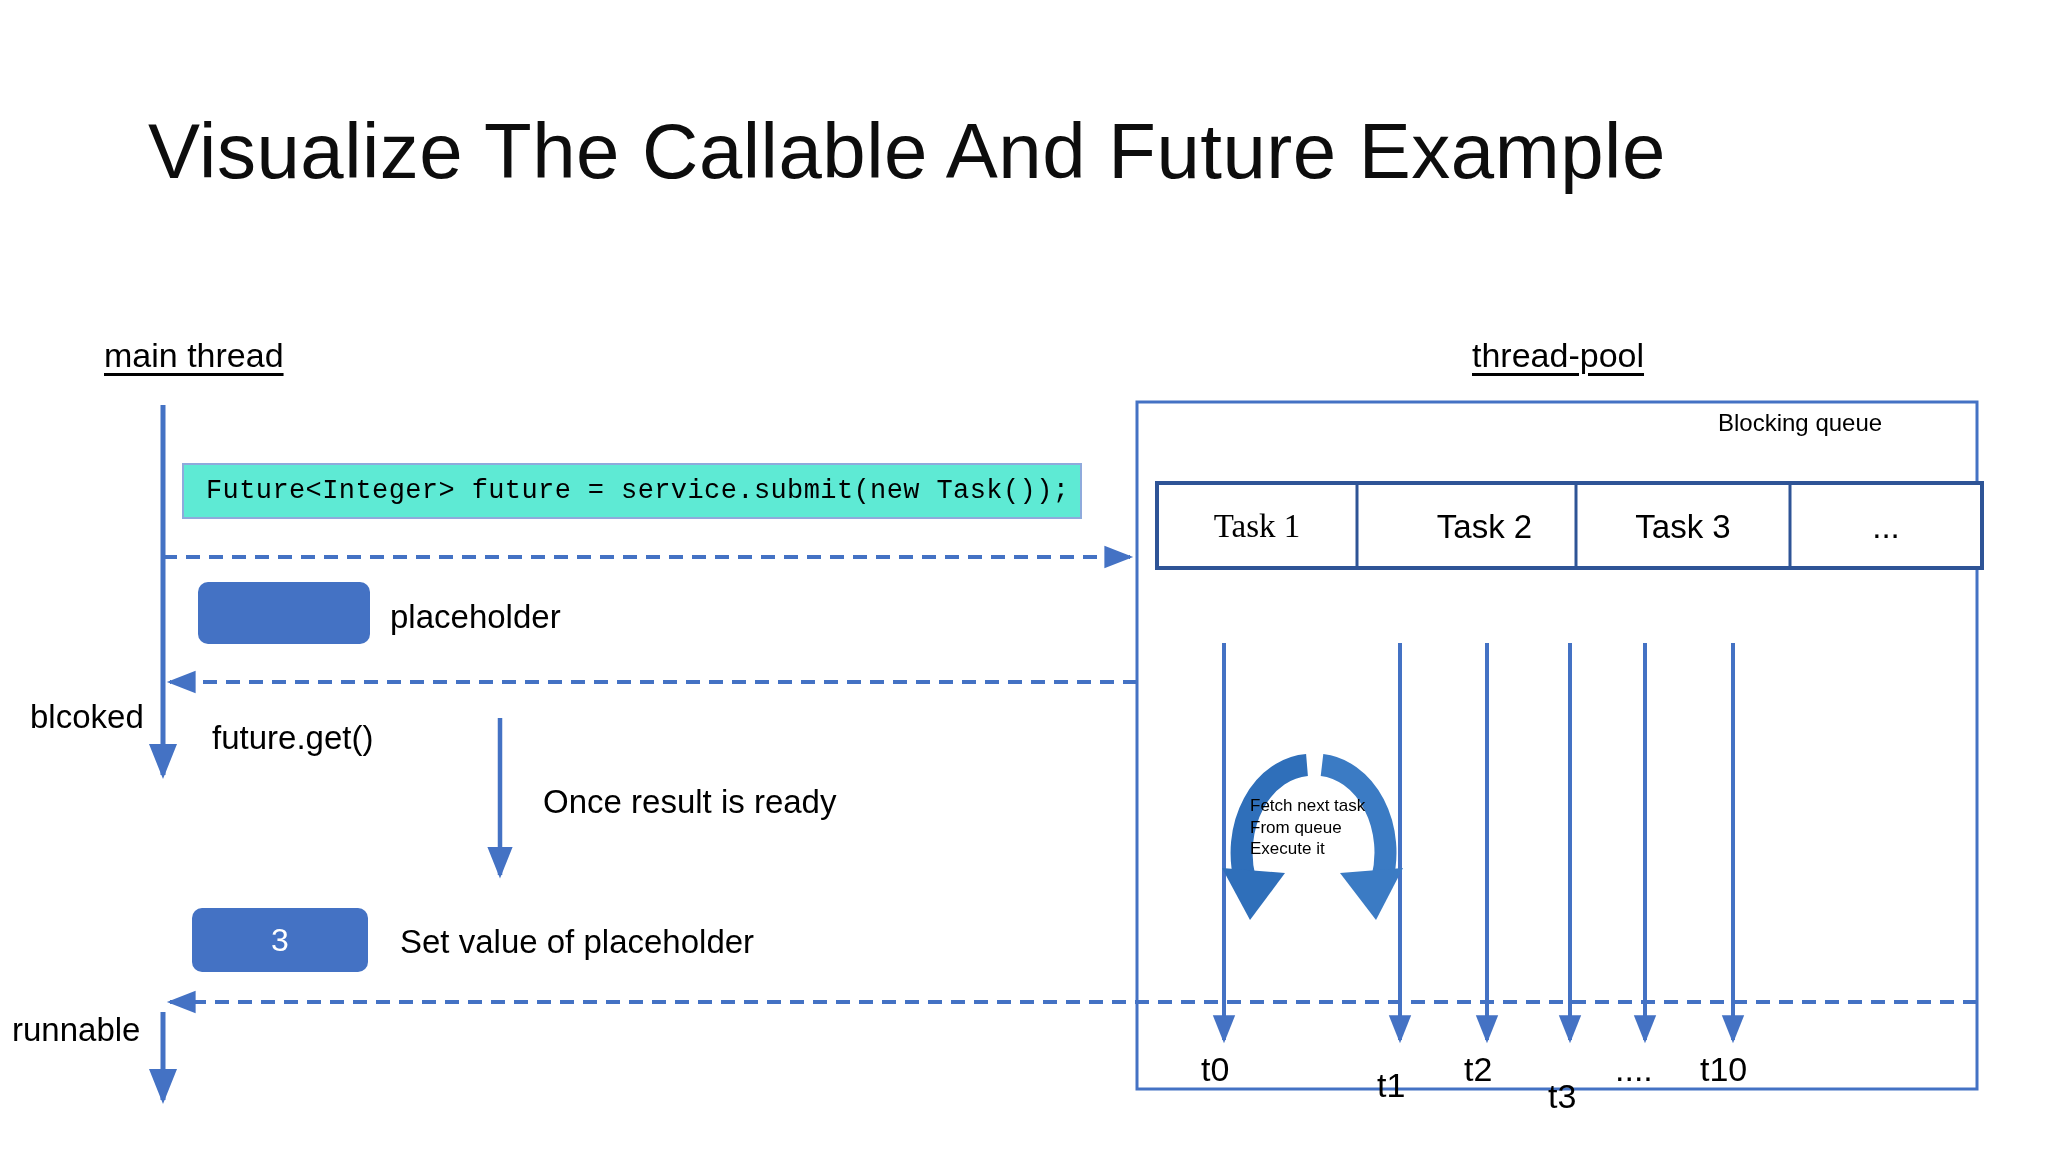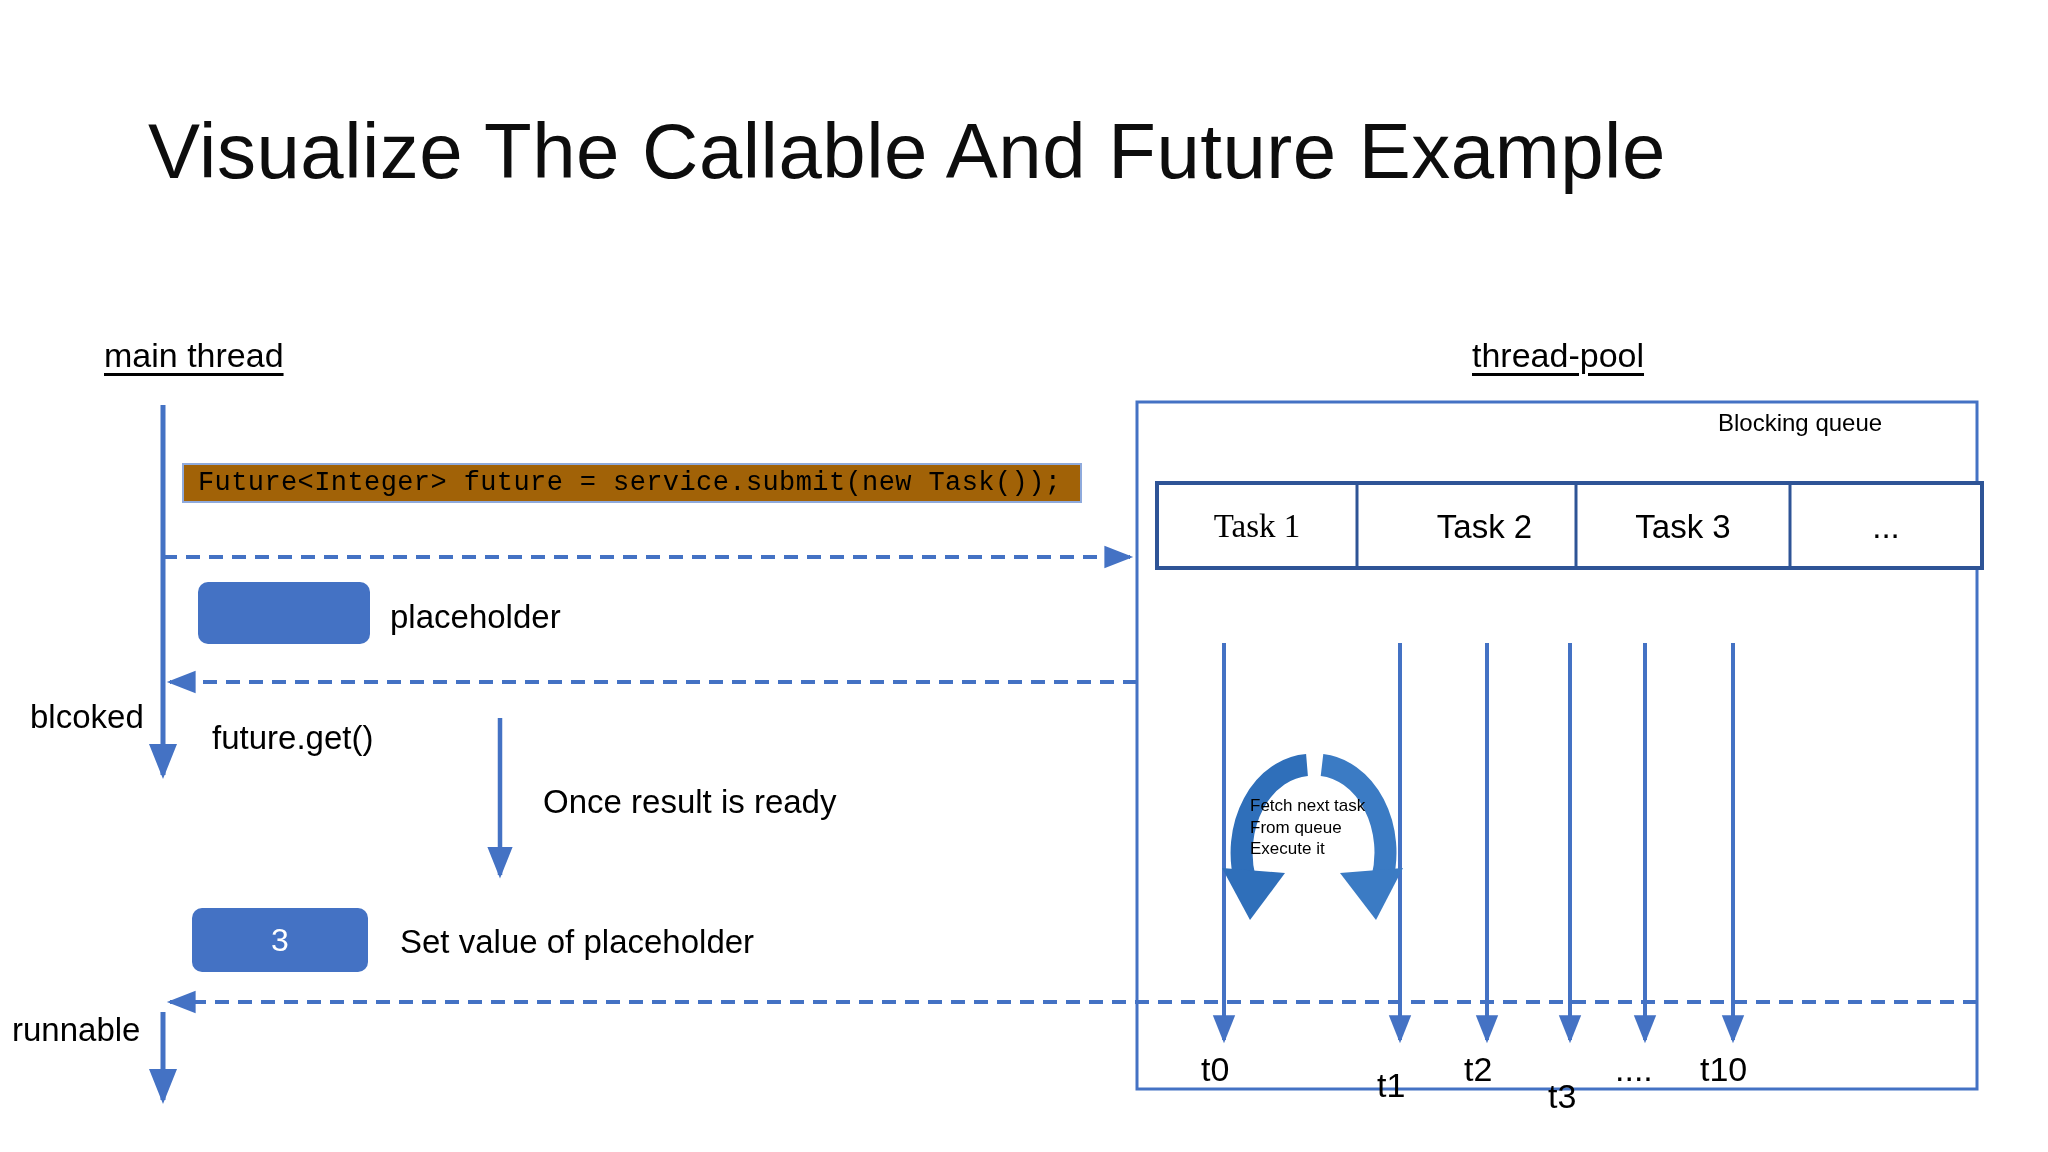--- a/index.html
+++ b/index.html
@@ -51,27 +51,27 @@
     text-underline-offset: 6px;
   }
   .lane-main   { left: 66px;   top: 338px; margin-left: 38px; }
   .lane-pool   { left: 1472px; top: 338px; }
 
   .code-box {
     position: absolute;
     left: 182px;
     top: 463px;
     width: 900px;
-    height: 40px;
+    height: 56px;
     border: 2px solid #8FAADC;
-    background: #a16207;
+    background: #5eead4;
     box-sizing: border-box;
     display: flex;
     align-items: center;
-    padding-left: 14px;
+    padding-left: 22px;
   }
   .code-box span {
     font-family: "Liberation Mono", monospace;
     font-size: 27px;
     color: #000000;
     letter-spacing: 0.4px;
     white-space: nowrap;
   }
 
   .ph-box {

